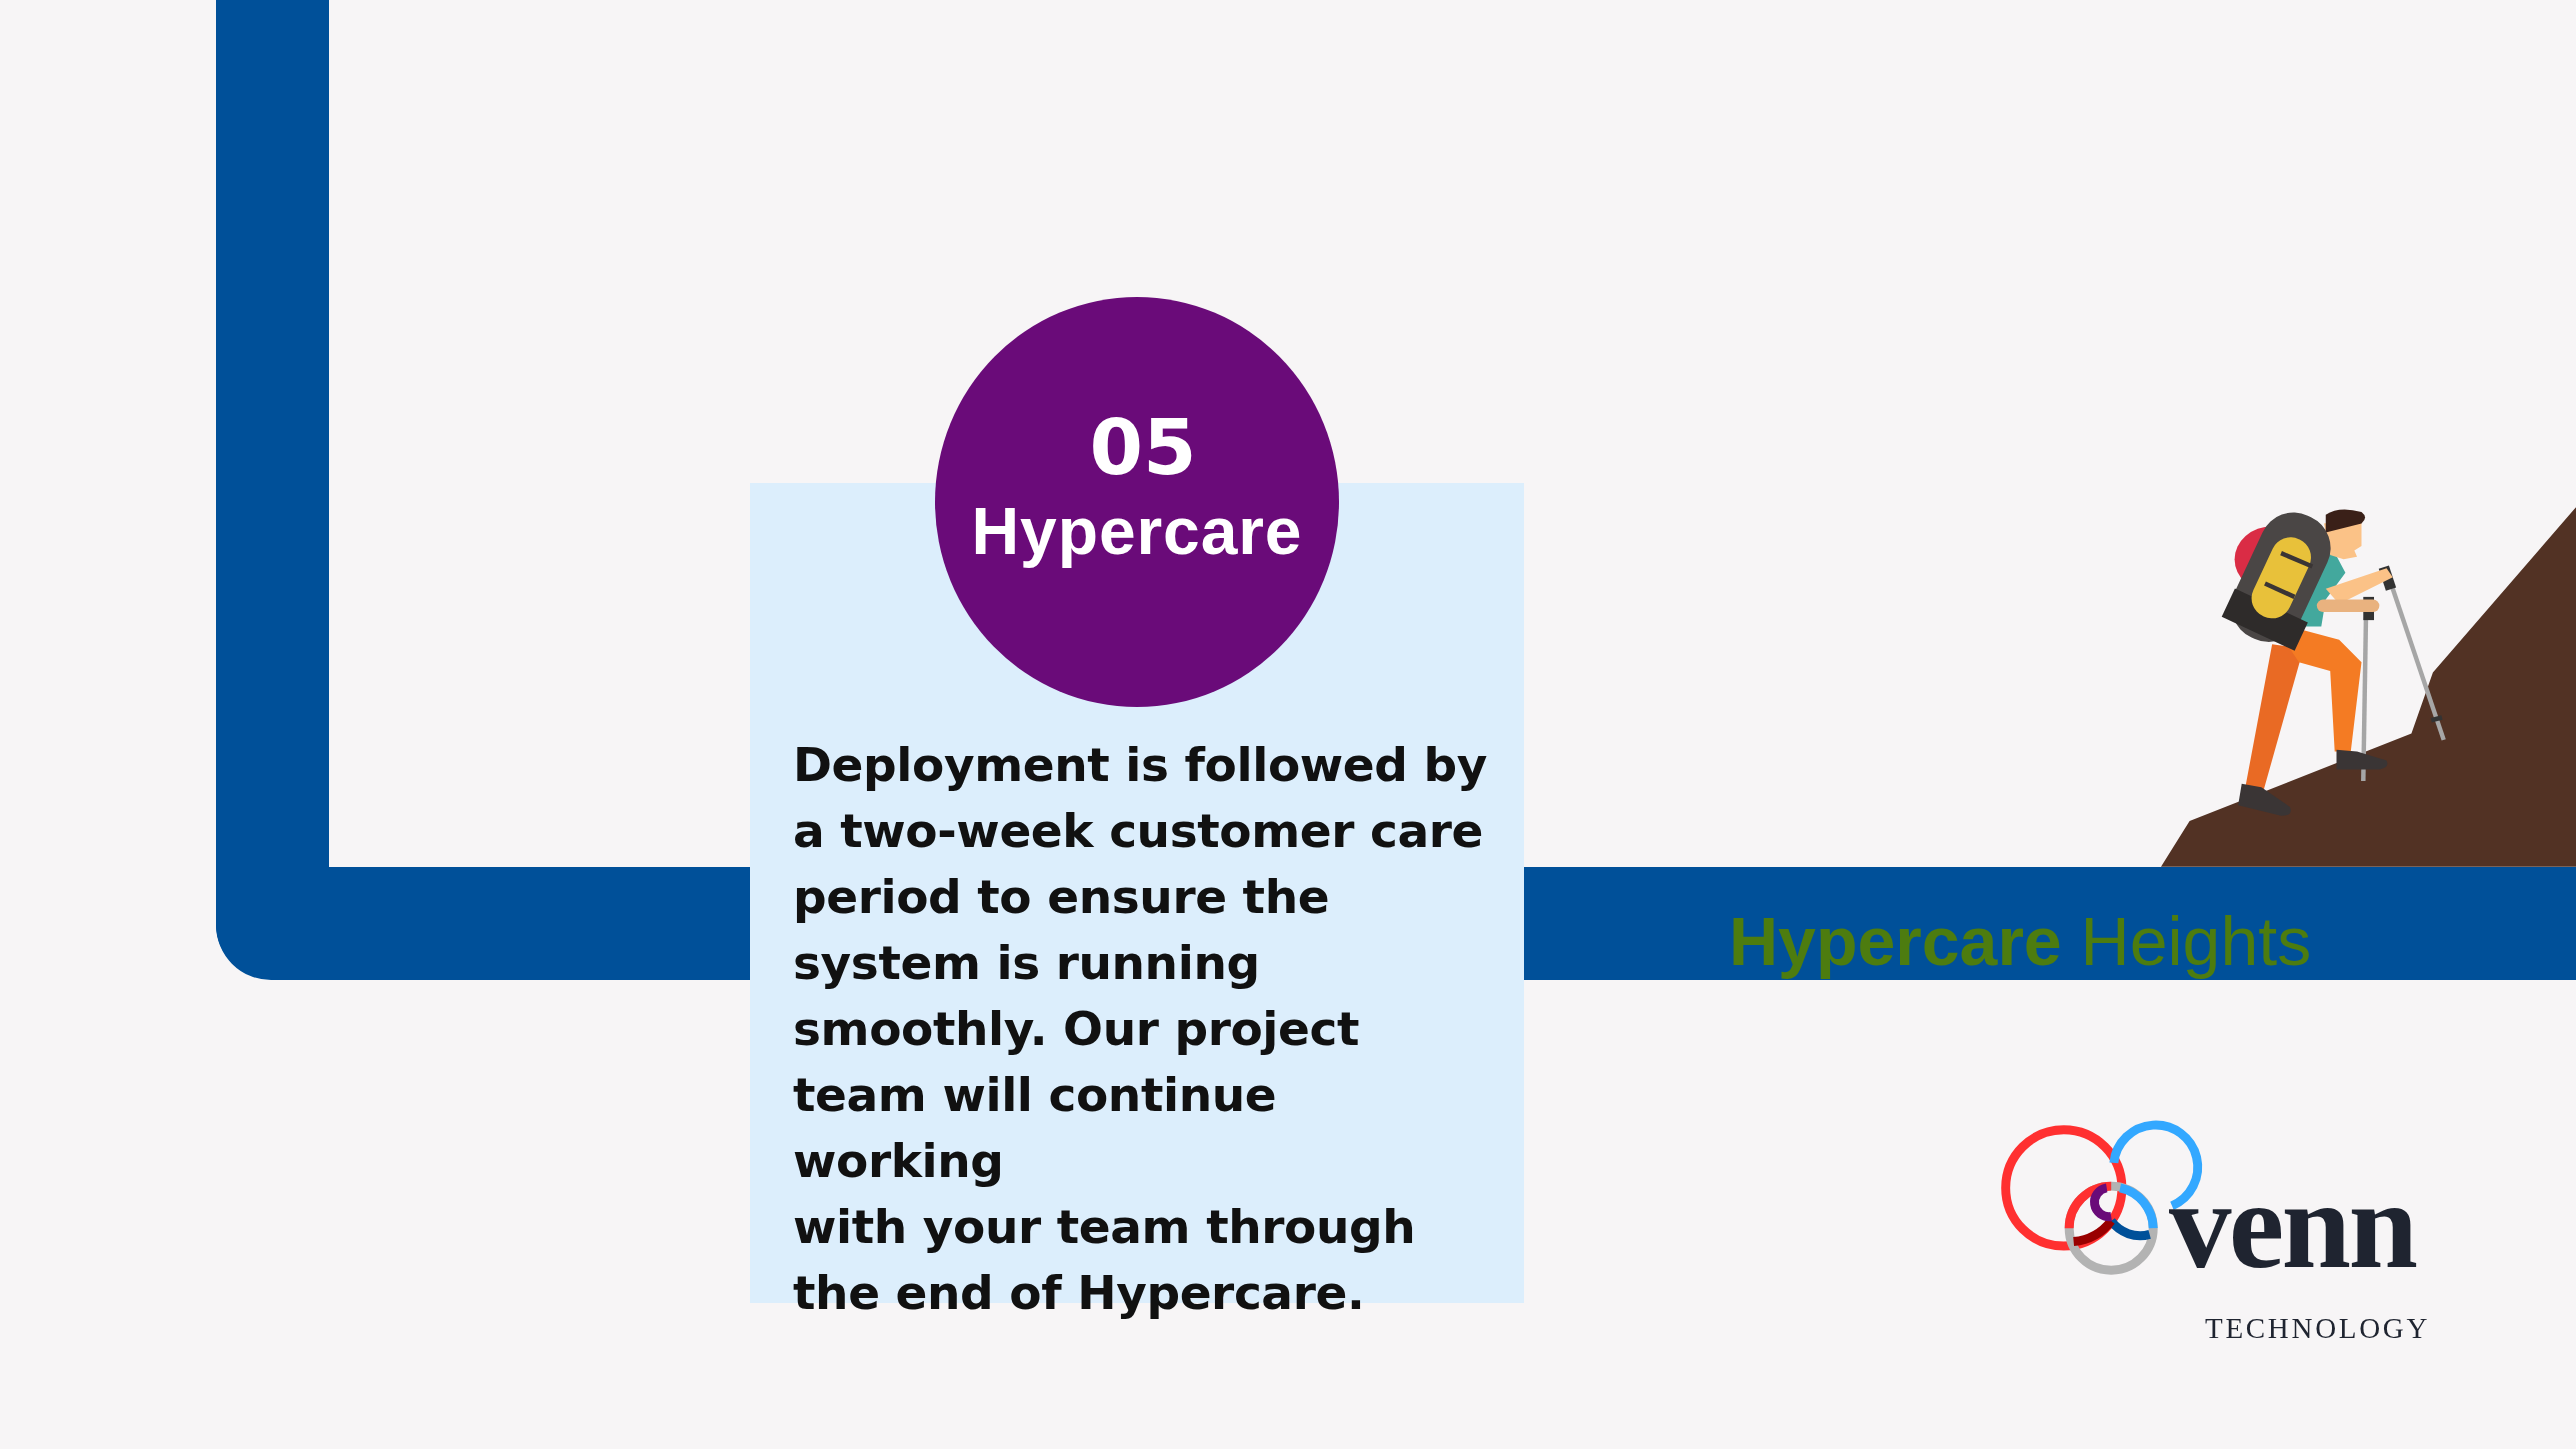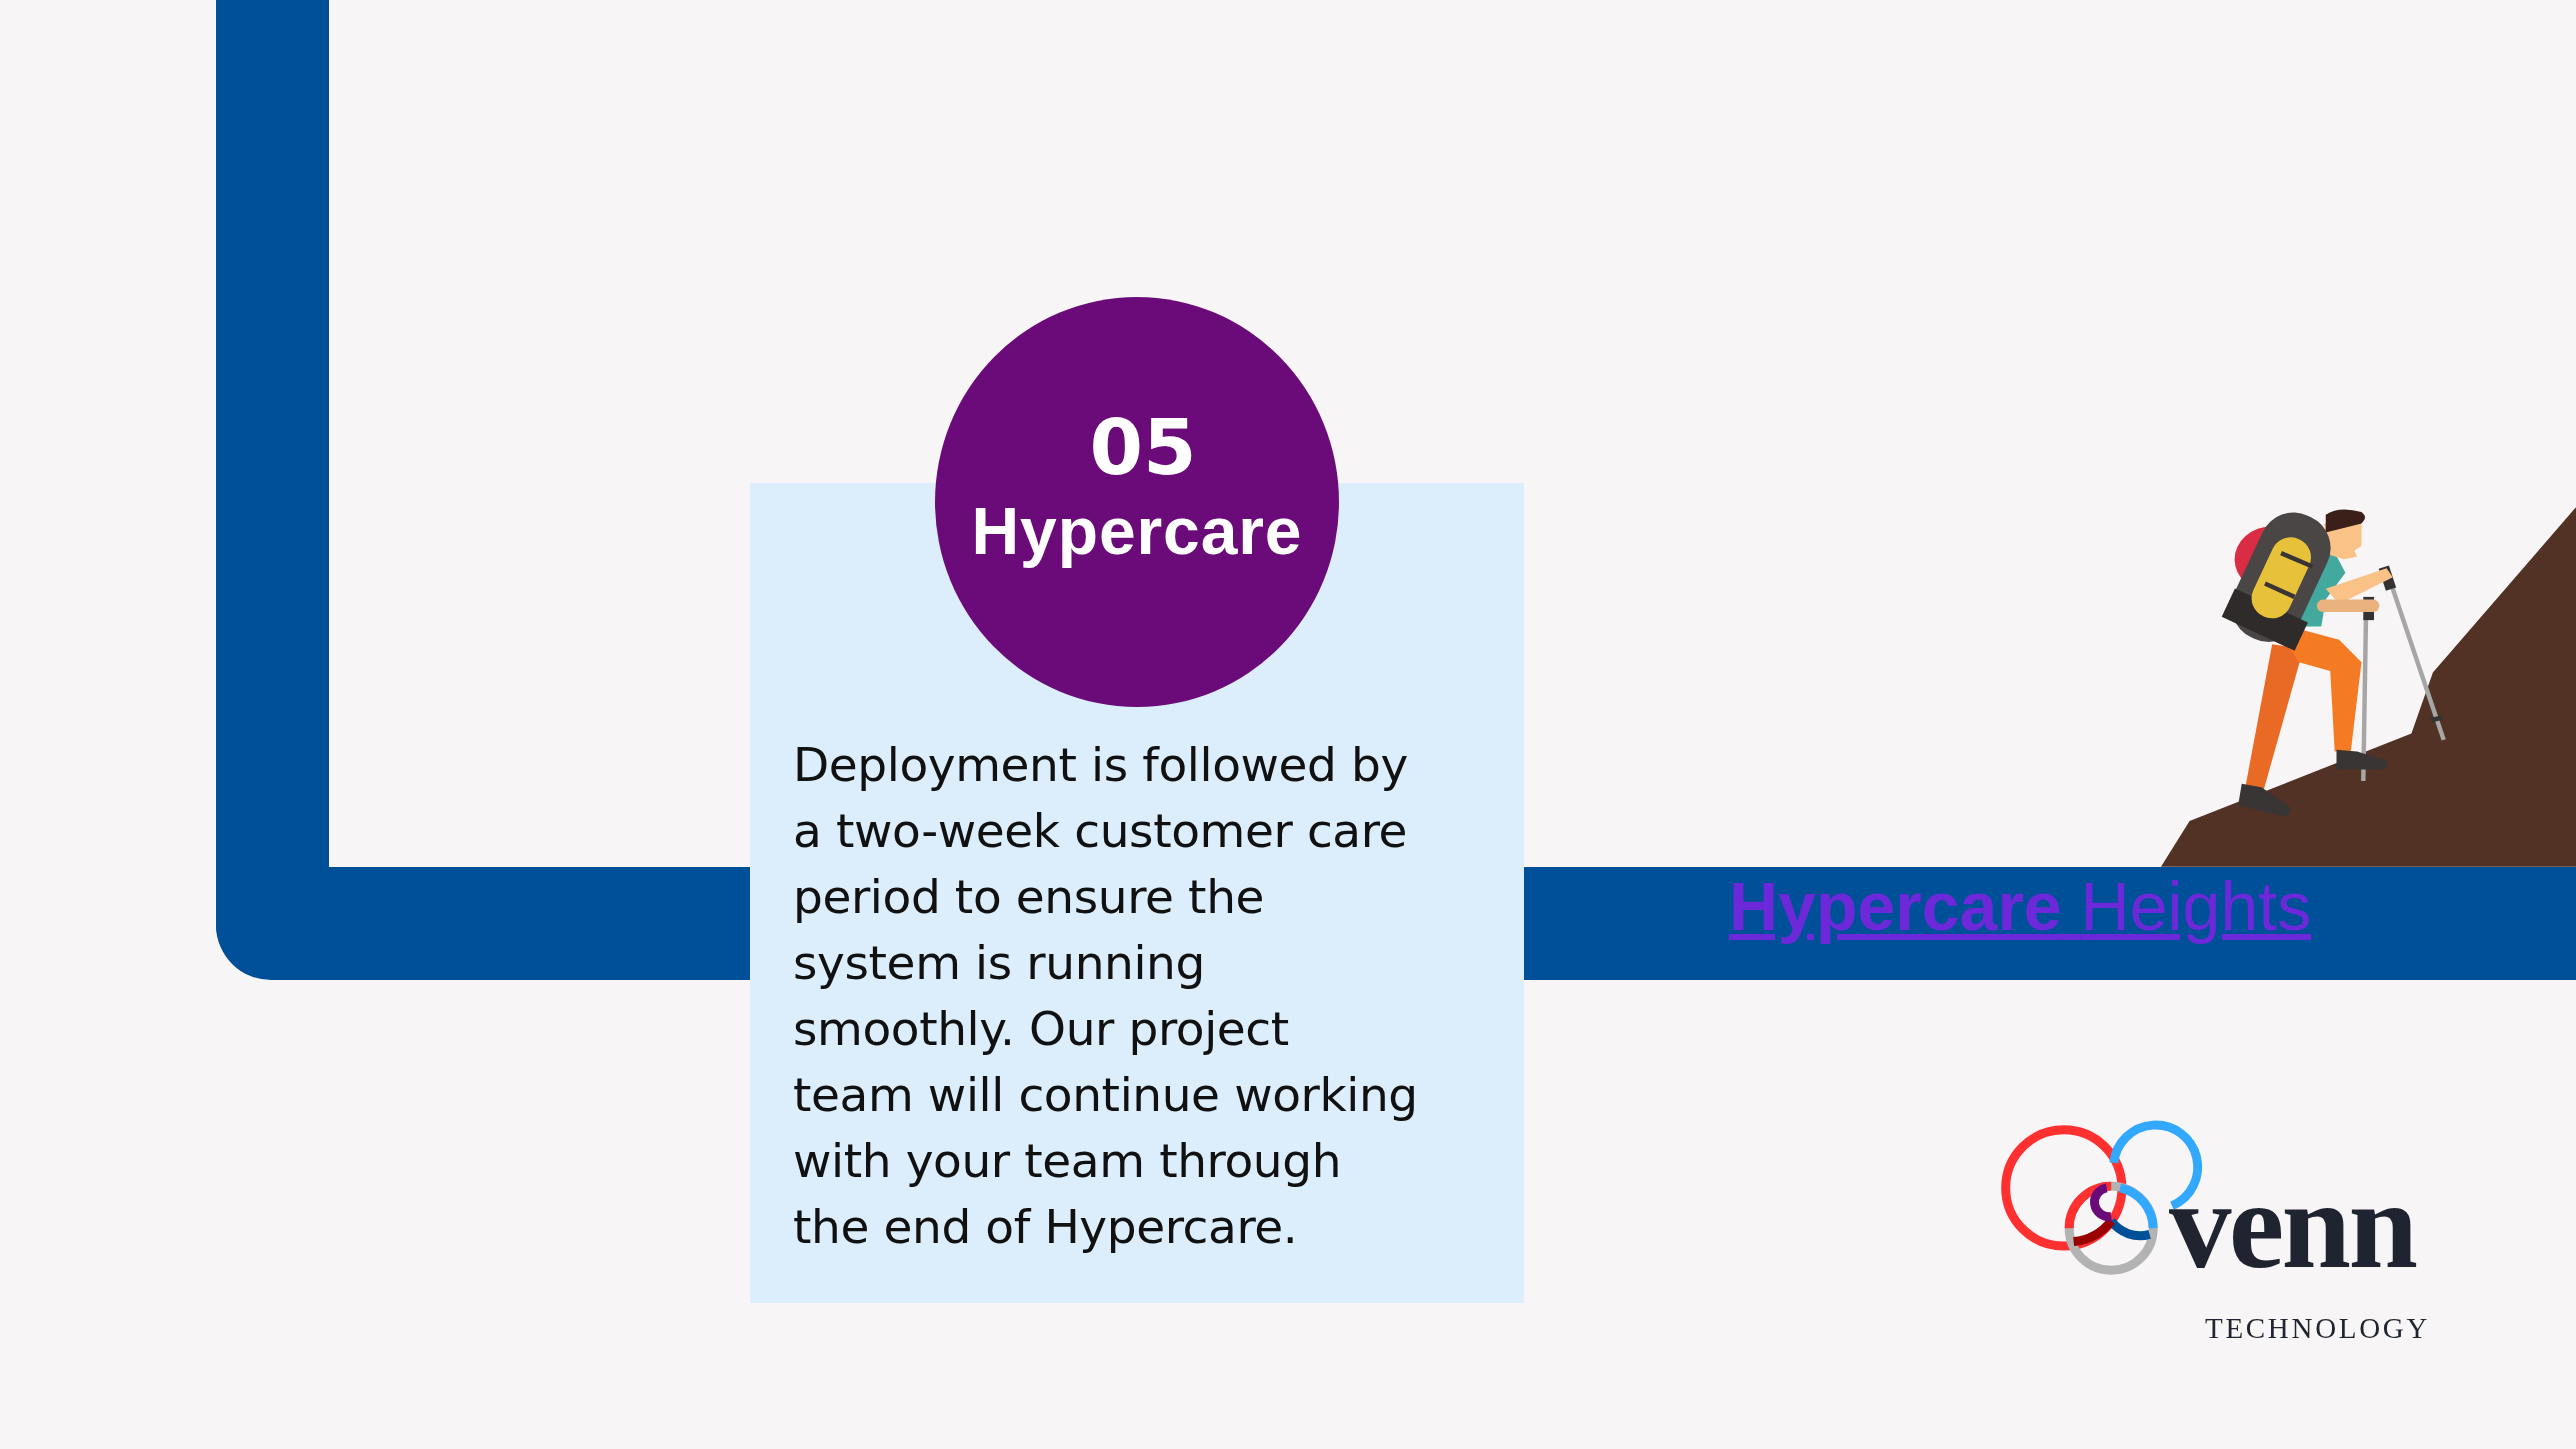--- a/index.html
+++ b/index.html
@@ -3,25 +3,25 @@
 <meta charset="utf-8">
 <style>
   html, body { margin:0; padding:0; }
   body { width:2576px; height:1449px; background:#F7F5F6; position:relative; overflow:hidden; font-family:"Liberation Sans", sans-serif; }
   .abs { position:absolute; }
   #vbar { left:216px; top:0; width:113px; height:979px; background:#005099; border-bottom-left-radius:55px; }
   #hbar-left { left:216px; top:867px; width:537px; height:113px; background:#005099; border-bottom-left-radius:55px; }
   #hbar-right { left:1521px; top:867px; width:1055px; height:113px; background:#005099; }
   #mountain { left:0; top:0; width:2576px; height:1449px; }
   #card { left:750px; top:483px; width:774px; height:820px; background:#DCEEFC; }
-  #card-text { left:793px; top:732px; width:707px; font-size:47px; line-height:66px; color:#111; font-family:"DejaVu Sans", sans-serif; font-weight:normal; letter-spacing:-0.4px; white-space:pre-line; }
+  #card-text { left:793px; top:732px; width:707px; font-size:47px; line-height:66px; color:#111; font-family:"DejaVu Sans", sans-serif; font-weight:bold; letter-spacing:-0.4px; white-space:pre-line; }
   #badge { left:935px; top:297px; width:404px; height:410px; border-radius:50%; background:#6A0B79; color:#fff; text-align:center; }
   #badge-num { position:absolute; left:12px; right:0; top:106px; font-size:77px; font-weight:900; line-height:89px; font-family:"DejaVu Sans", sans-serif; }
   #badge-label { position:absolute; left:0; right:0; top:190px; font-size:66px; font-weight:bold; line-height:89px; font-family:"Liberation Sans", sans-serif; letter-spacing:0.9px; }
-  #band-title { left:1521px; top:867px; width:1055px; height:113px; display:flex; align-items:flex-start; justify-content:flex-start; color:#6d28d9; font-size:68px;text-decoration:underline; }
+  #band-title { left:1521px; top:867px; width:1055px; height:113px; display:flex; align-items:flex-end; justify-content:flex-start; color:#4d7c0f; font-size:68px; }
   #band-title .inner { margin-left:208px; white-space:nowrap; }
   #band-bold { font-weight:bold; }
   #band-reg { font-weight:normal; }
   #hiker { left:2147px; top:483px; width:429px; height:394px; }
   #logo { left:1986px; top:1109px; width:465px; height:215px; }
   #logo-word { left:2169px; top:1163px; font-size:125px; font-weight:bold; color:#1F2430; line-height:125px; letter-spacing:-2.7px; font-family:Liberation Serif, serif; }
   #logo-sub { left:2205px; top:1277px; font-size:29px; color:#1F2430; letter-spacing:2.7px; line-height:29px; font-family:Liberation Serif, serif;margin-top:37px; }
 </style>
 </head>
 <body>

